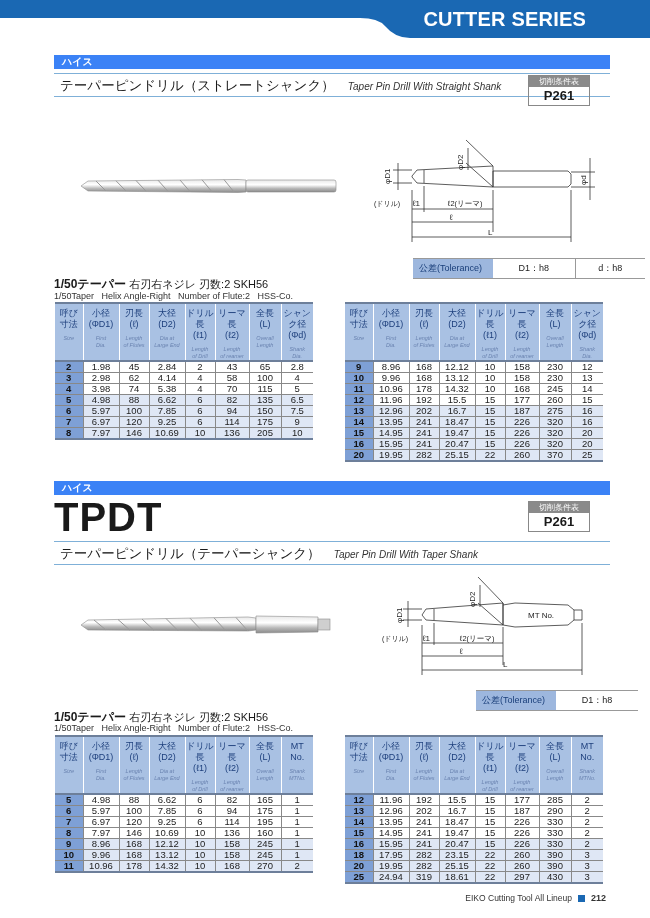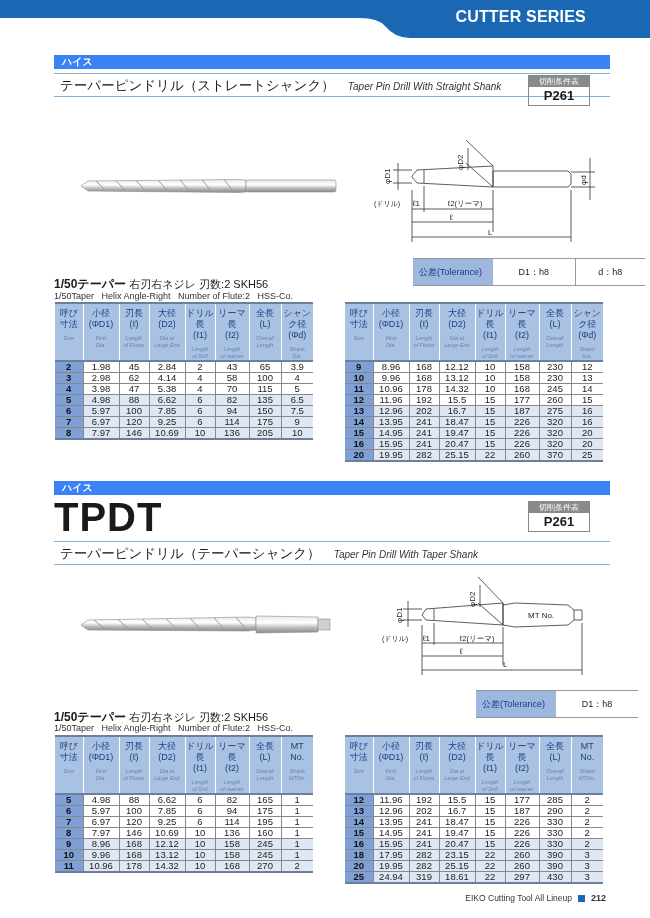--- a/index.html
+++ b/index.html
@@ -1,34 +1,34 @@
 <!DOCTYPE html>
 <html><head>
 <meta charset="utf-8">
 <style>
   * { box-sizing: border-box; margin: 0; padding: 0; }
   body { width: 650px; height: 918px; background: #fff; font-family: "DejaVu Sans", "Liberation Sans", sans-serif; color: #222; position: relative; overflow: hidden; }
   .topbar { position: absolute; left: 0; top: 0; width: 650px; height: 38px; }
   .topbar svg { position: absolute; left: 0; top: 0; }
-  .series-title { position: absolute; right: 64px; top: 8px; color: #fff; font-family: "Liberation Sans", sans-serif; font-weight: bold; font-size: 16px; letter-spacing: 0.2px; }
+  .series-title { position: absolute; right: 64px; top: 8px; color: #fff; font-family: "Liberation Sans", sans-serif; font-weight: bold; font-size: 20px; letter-spacing: 0.2px; }
 
   .section { position: absolute; left: 54px; width: 556px; }
   .cat-bar { height: 14px; background: #3b82f6; color: #fff; font-size: 10px; font-weight: bold; line-height: 14px; padding-left: 8px; }
   .product-code { font-family: "Liberation Sans", sans-serif; font-weight: bold; font-size: 40px; line-height: 40px; color: #1a1a1a; margin-top: 2px; letter-spacing: 1px; }
   .cond-box { position: absolute; right: 20px; top: 20px; width: 62px; border: 1px solid #888; text-align: center; }
   .cond-label { background: #8a8a8a; color: #fff; font-size: 8px; line-height: 11px; }
   .cond-val { font-family: "Liberation Sans", sans-serif; font-weight: bold; font-size: 13px; line-height: 18px; color: #1a1a1a; }
   .subtitle-row { border-top: 1.5px solid #7fb0d8; border-bottom: 1.5px solid #7fb0d8; height: 24px; line-height: 22px; margin-top: 4px; padding-left: 6px; }
   .subtitle-jp { font-size: 13.5px; color: #1a1a1a; }
   .subtitle-en { font-family: "Liberation Sans", sans-serif; font-size: 10px; font-style: italic; color: #333; margin-left: 8px; }
 
   .drill-photo { position: absolute; }
   .diagram { position: absolute; }
   .tol-table { position: absolute; border-collapse: collapse; font-size: 9px; }
-  .tol-table td { border-top: 1px solid #999; border-bottom: 1px solid #999; height: 27px; padding: 0 6px; text-align: center; font-family: "Liberation Sans", sans-serif; }
+  .tol-table td { border-top: 1px solid #999; border-bottom: 1px solid #999; height: 20px; padding: 0 6px; text-align: center; font-family: "Liberation Sans", sans-serif; }
   .tol-table td.lab { background: #9db7de; color: #1a3f7a; text-align: left; width: 80px; }
   .tol-table td.val { border-right: 1px solid #999; width: 82px; }
 
   .spec-line1 { position: absolute; font-family: "Liberation Sans", sans-serif; font-size: 12px; font-weight: bold; color: #1a1a1a; }
   .spec-line1 .small { font-weight: normal; font-size: 11px; }
   .spec-line2 { position: absolute; font-family: "Liberation Sans", sans-serif; font-size: 9px; color: #333; }
 
   table.data { position: absolute; border-collapse: collapse; font-family: "Liberation Sans", sans-serif; }
   table.data th { background: #a9c1e3; color: #1d3f7c; font-weight: normal; border-left: 1px solid #fff; vertical-align: top; padding-top: 4px; height: 50px; }
   table.data th:first-child { border-left: none; }
@@ -195,36 +195,36 @@
     </thead>
     <tbody>
       <tr>
         <td class="size">2</td>
         <td>1.98</td>
         <td>45</td>
         <td>2.84</td>
         <td>2</td>
         <td>43</td>
         <td>65</td>
-        <td>3.9</td>
+        <td>2.8</td>
       </tr>
       <tr>
         <td class="size">3</td>
         <td>2.98</td>
         <td>62</td>
         <td>4.14</td>
         <td>4</td>
         <td>58</td>
         <td>100</td>
         <td>4</td>
       </tr>
       <tr>
         <td class="size">4</td>
         <td>3.98</td>
-        <td>47</td>
+        <td>74</td>
         <td>5.38</td>
         <td>4</td>
         <td>70</td>
         <td>115</td>
         <td>5</td>
       </tr>
       <tr class="alt">
         <td class="size">5</td>
         <td>4.98</td>
         <td>88</td>

